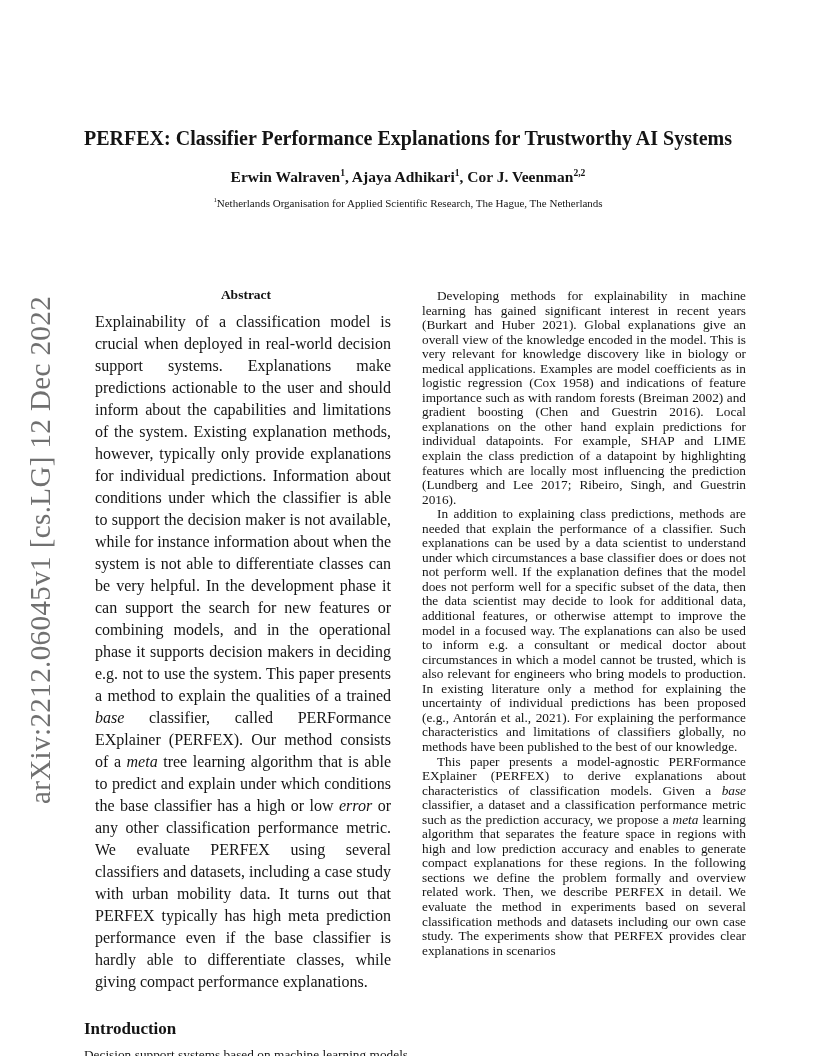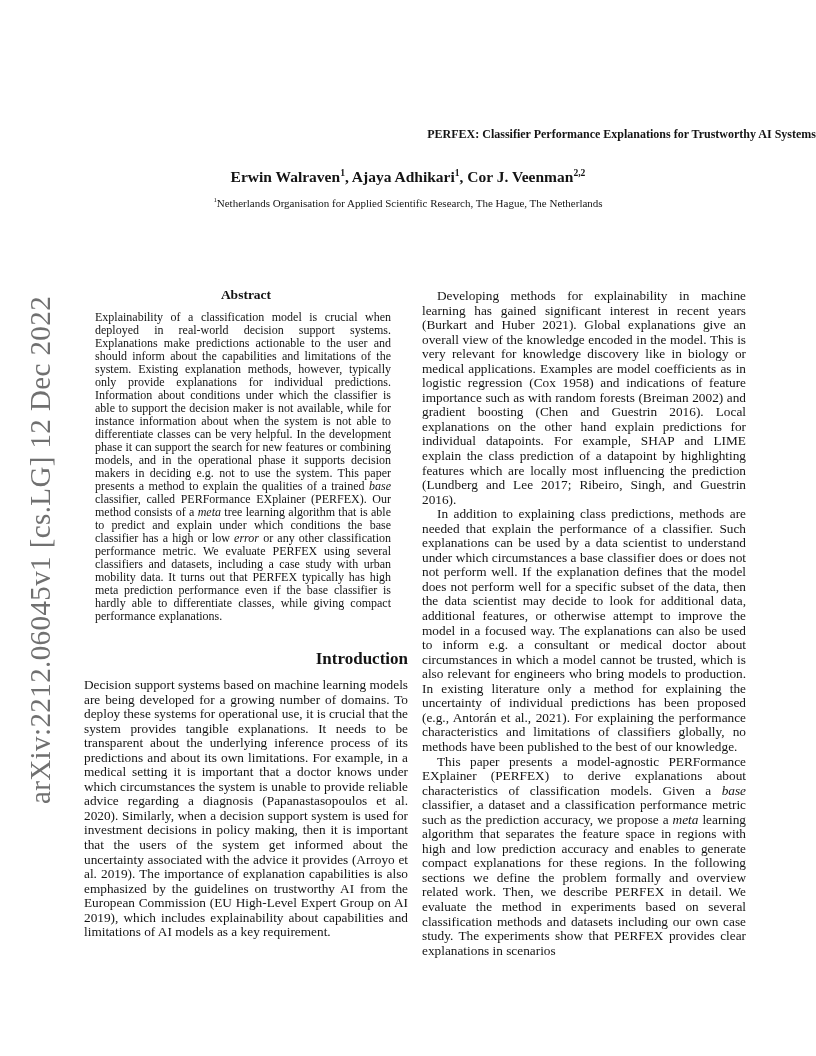--- a/index.html
+++ b/index.html
@@ -20,22 +20,22 @@
     white-space: nowrap;
     font-size: 29px;
     letter-spacing: 0.4px;
     color: #707070;
   }
   .title {
     position: absolute;
     top: 127px;
     left: 0;
     width: 816px;
-    text-align: right;
-    font-size: 12px;
+    text-align: center;
+    font-size: 20px;
     font-weight: bold;
     white-space: nowrap;
     margin: 0;
   }
   .authors {
     position: absolute;
     top: 168px;
     left: 0;
     width: 816px;
     text-align: center;
@@ -60,28 +60,28 @@
   .col-left  { left: 84px; }
   .col-right { left: 422px; padding-top: 2px; font-family: Liberation Serif, serif; }
   .abs-heading {
     text-align: center;
     font-weight: bold;
     font-size: 13.5px;
     line-height: 15px;
     margin: 0 0 9px 0;
   }
   .abs-body {
-    font-size: 12px;
-    line-height: 13px;
+    font-size: 16px;
+    line-height: 22px;
     text-align: justify;
     margin: 0;
     padding: 0 17px 0 11px;
   }
   .sec-heading {
-    text-align: right;
+    text-align: left;
     font-weight: bold;
     font-size: 17px;
     line-height: 19px;
     margin: 26px 0 10px 0;
   }
   .body-par {
     font-size: 13.3px;
     line-height: 14.55px;
     text-align: justify;
     margin: 0;

